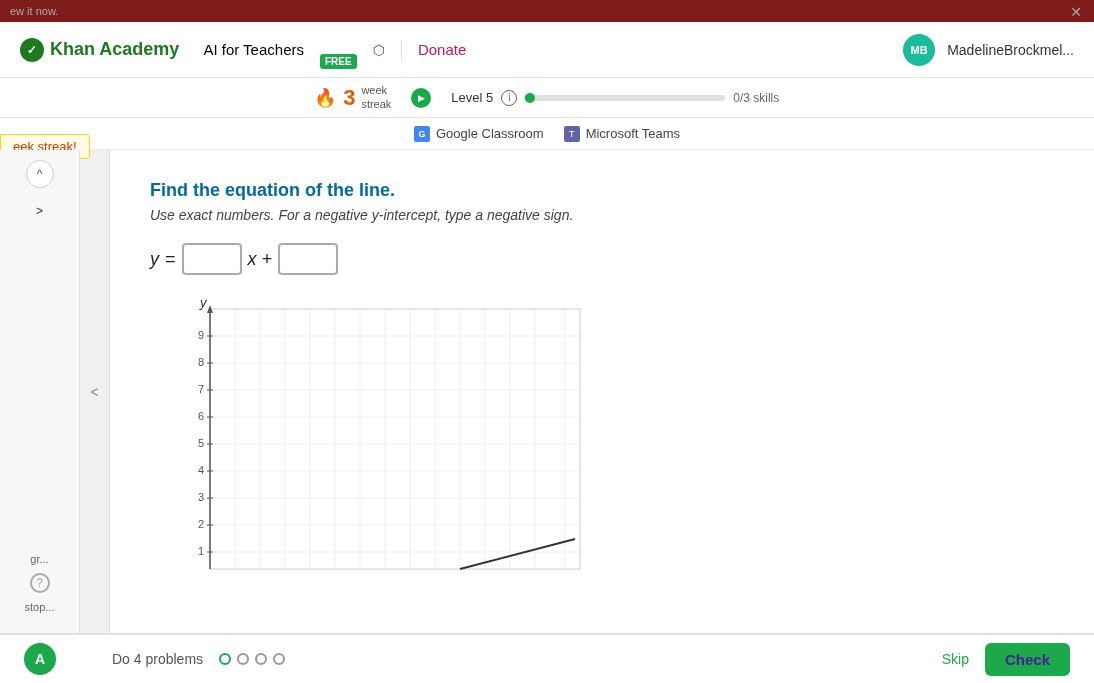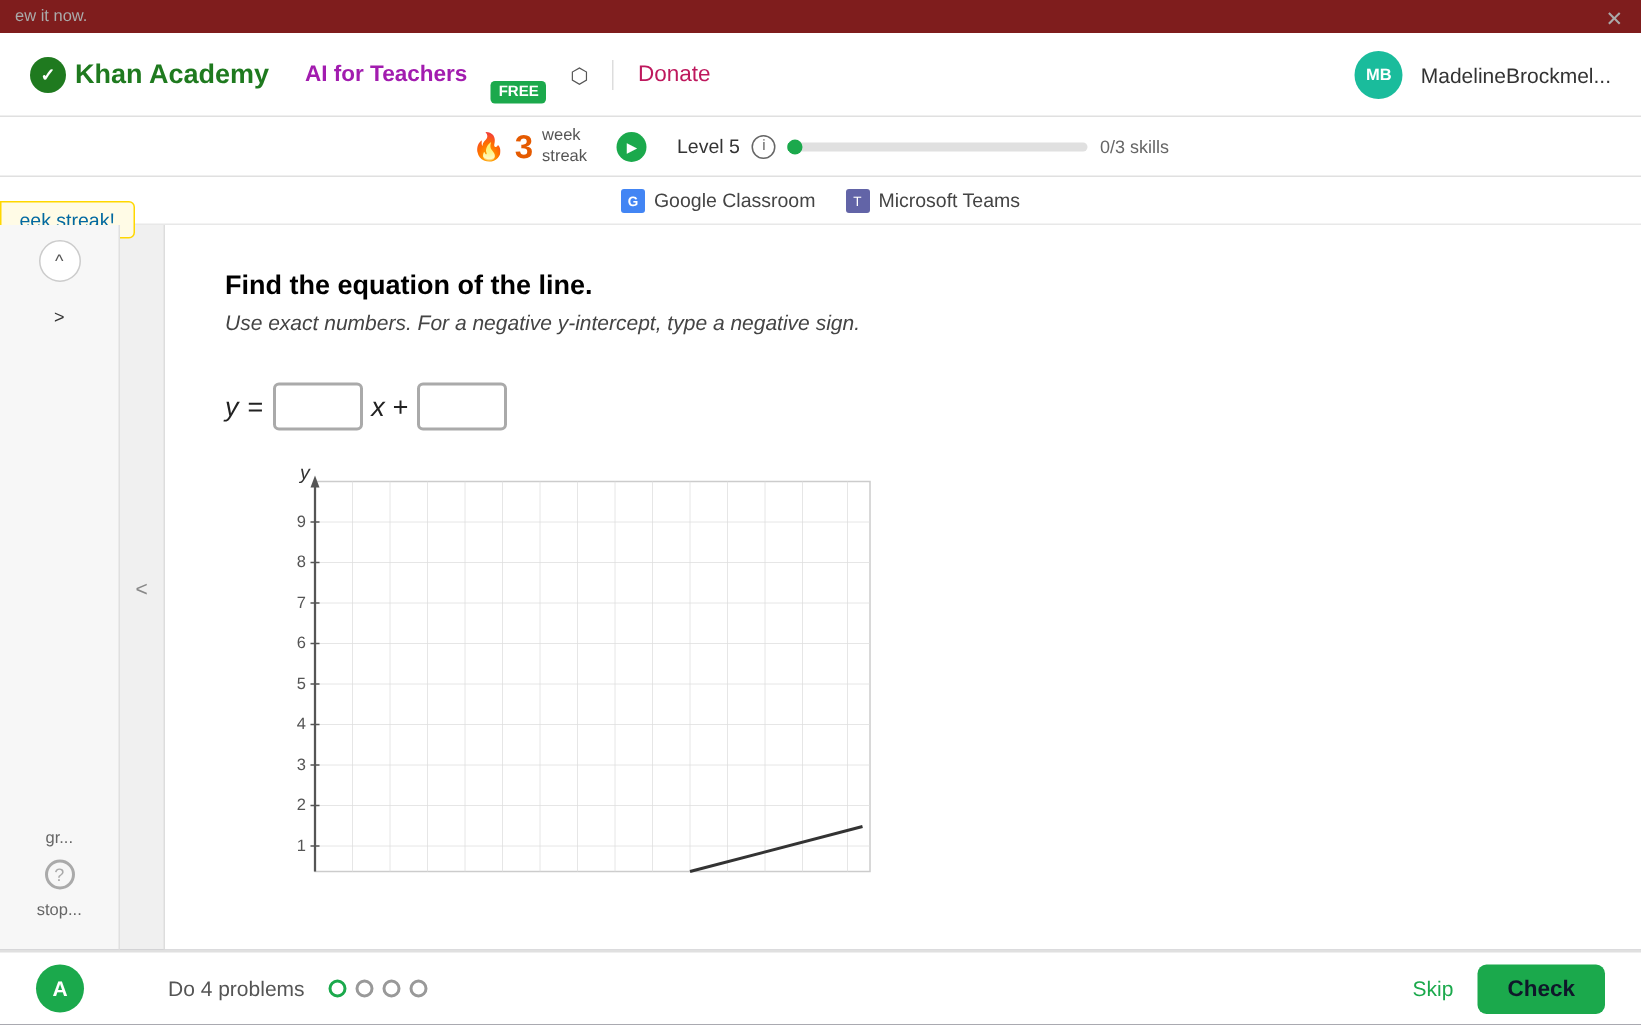--- a/index.html
+++ b/index.html
@@ -63,22 +63,22 @@
       font-size: 12px;
     }
     .nav-center {
       display: flex;
       align-items: center;
       gap: 16px;
       margin-left: 24px;
     }
     .ai-teachers-link {
       font-size: 15px;
-      color: #a21caf;
-      font-weight: 700;
+      color: #000000;
+      font-weight: 400;
     }
     .free-badge {
       background: #1ba94c;
       color: white;
       font-size: 10px;
       font-weight: 700;
       padding: 2px 5px;
       border-radius: 3px;
       margin-top: 23px;
     }
@@ -322,28 +322,28 @@
     
     .exercise-area {
       flex: 1;
       background: #fff;
       padding: 30px 40px;
       overflow-y: auto;
     }
     .exercise-title {
       font-size: 18px;
       font-weight: 700;
-      color: #000000;
+      color: #0369a1;
       margin-bottom: 6px;
     }
     .exercise-subtitle {
       font-size: 14px;
       color: #444;
       font-style: italic;
-      margin-bottom: 32px;
+      margin-bottom: 20px;
     }
     .equation-row {
       display: flex;
       align-items: center;
       gap: 6px;
       font-size: 18px;
       color: #222;
       margin-bottom: 24px;
     }
     .eq-var {
@@ -418,21 +418,21 @@
       margin-left: auto;
       background: none;
       border: none;
       font-size: 14px;
       color: #1ba94c;
       cursor: pointer;
       font-weight: 500;
     }
     .check-btn {
       background: #1ba94c;
-      color: #0f172a;
+      color: #4c1d95;
       border: none;
       border-radius: 6px;
       padding: 8px 20px;
       font-size: 15px;
       font-weight: 600;
       cursor: pointer;
     }
 
     .info-icon {
       display: inline-flex;
@@ -454,21 +454,21 @@
     }
 
     .week-streak-banner {
       position: absolute;
       left: 0;
       top: 56px;
       background: #fffbe6;
       border: 1px solid #ffd700;
       padding: 4px 12px;
       font-size: 13px;
-      color: #0369a1;
+      color: #c2410c;
       border-radius: 0 4px 4px 0;
     }
   </style>
 </head>
 <body>
 
 <div class="browser-bar">
   <span class="browser-bar-text">ew it now.</span>
   <span class="close-x">✕</span>
 </div>

